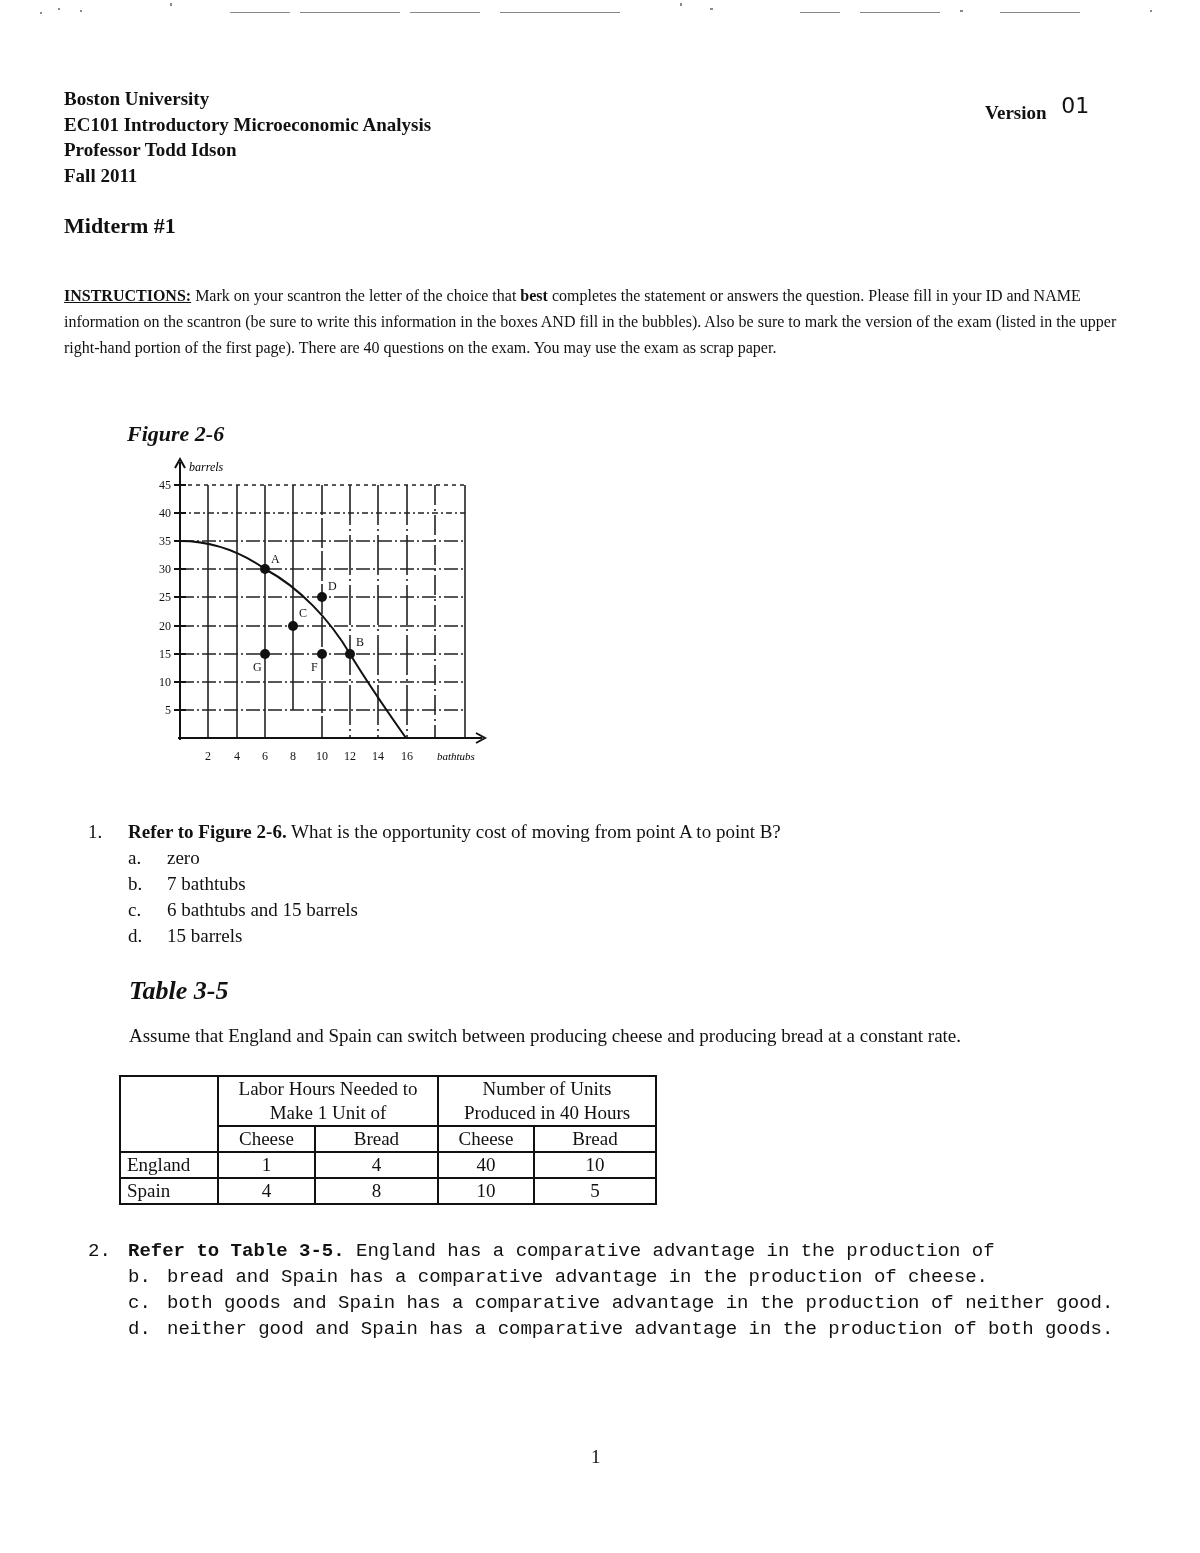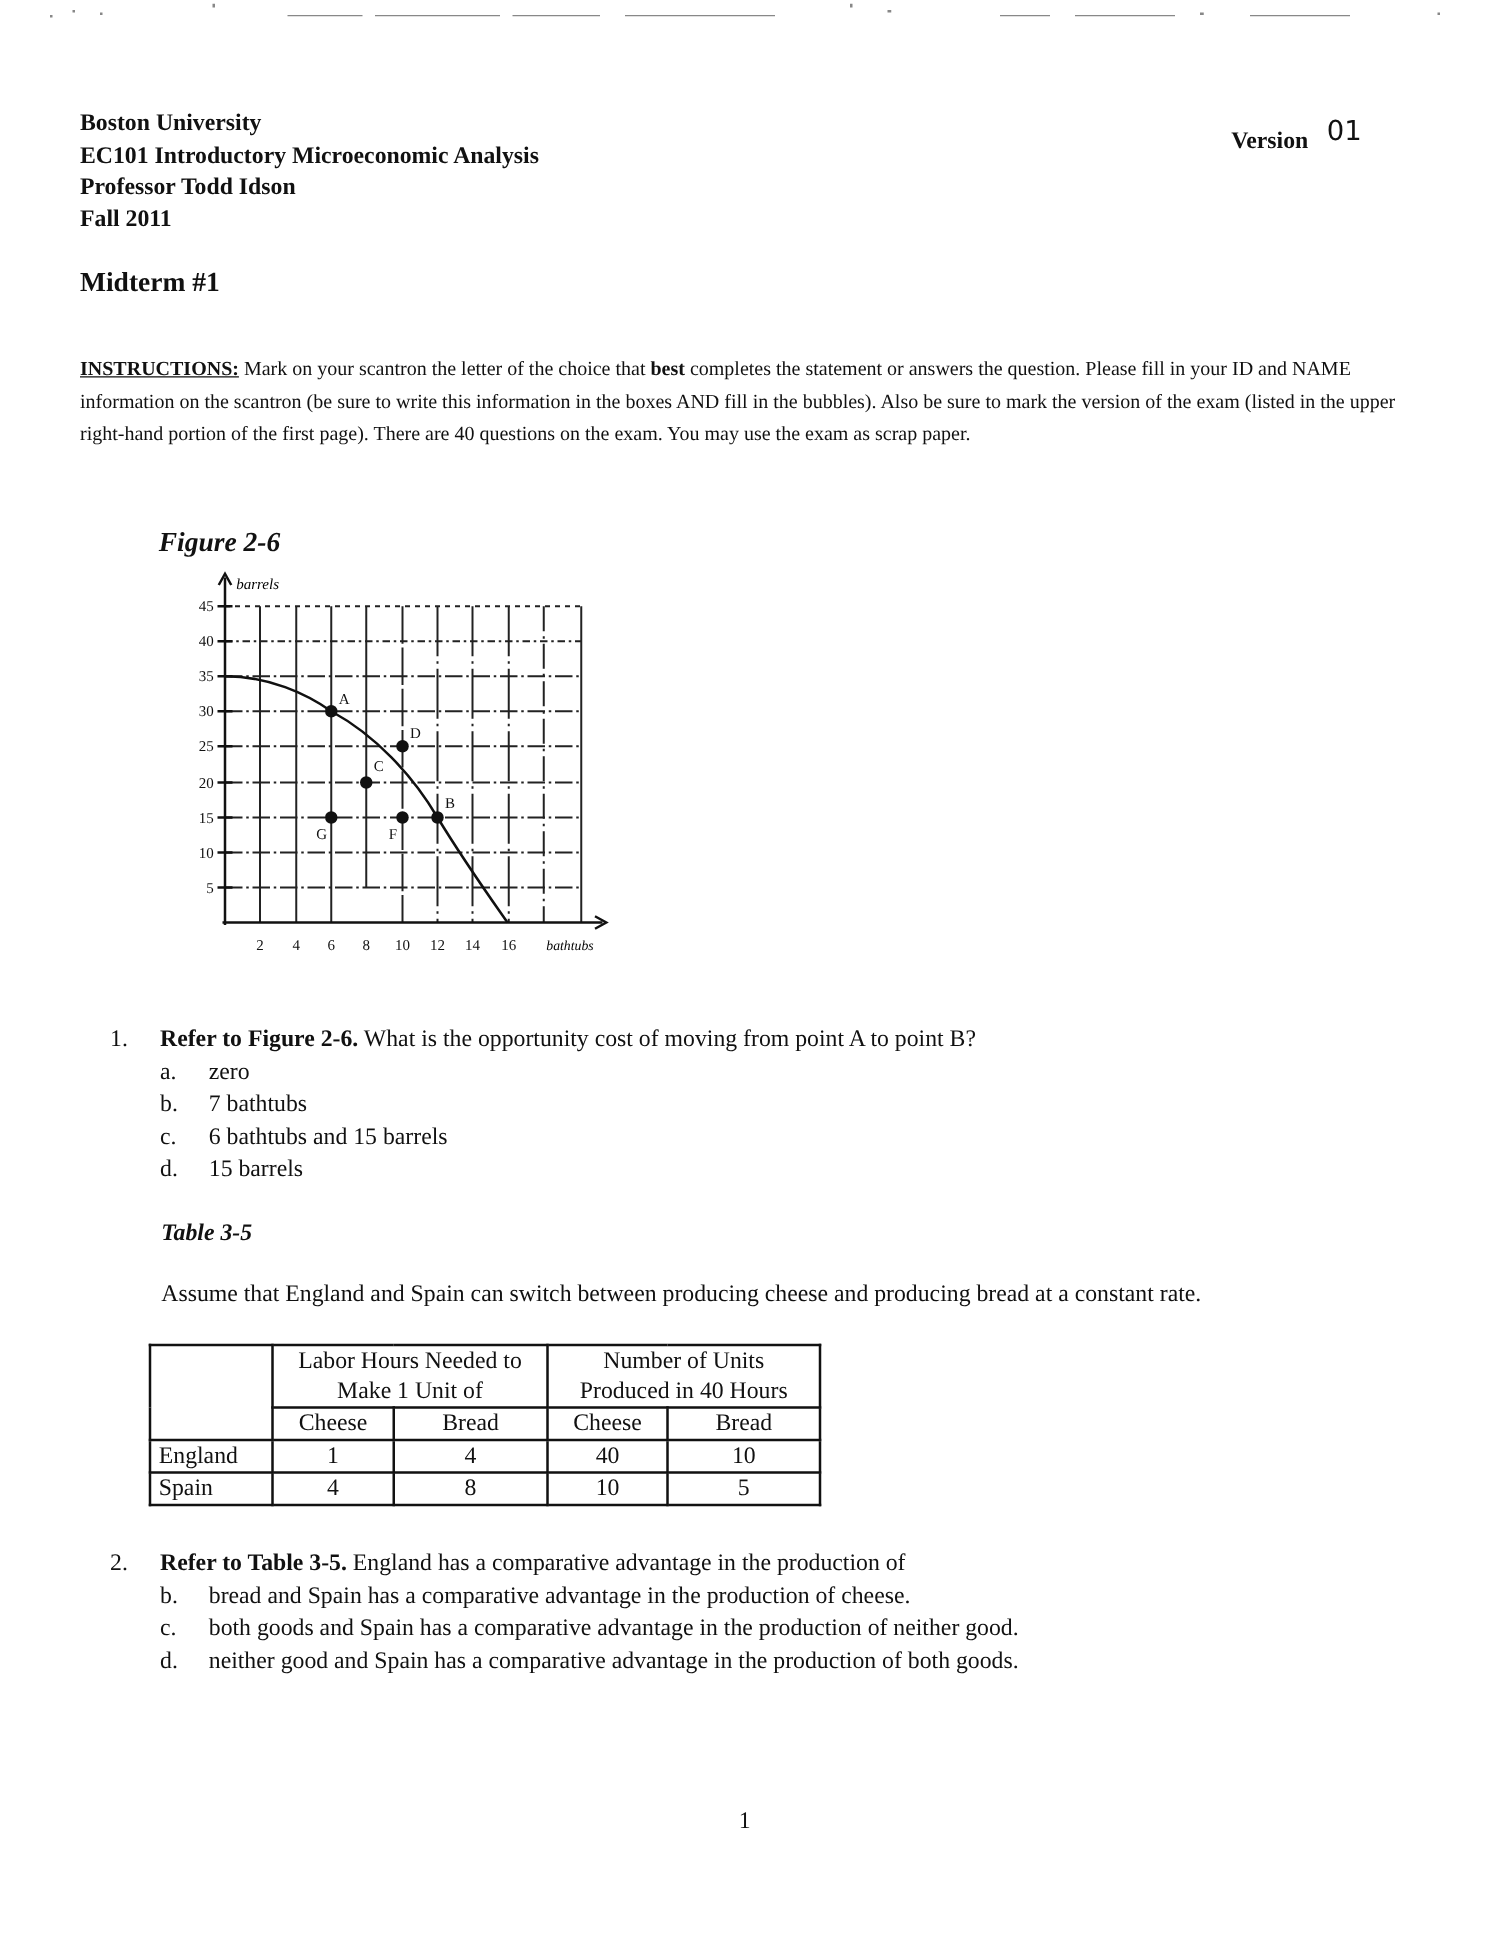--- a/index.html
+++ b/index.html
@@ -16,21 +16,21 @@
   .instructions .lead { font-weight: bold; text-decoration: underline; }
   .instructions b { font-weight: bold; }
   .fig-label { left: 127px; top: 409px; font-weight: bold; font-style: italic; font-size: 22px; margin-top: 12px; }
   .chart { left: 150px; top: 450px; }
   .question { font-size: 19px; line-height: 26px; }
   .q-stem { position: relative; }
   .q-num { display: inline-block; width: 40px; }
   .q-ref { font-weight: bold; }
   .opt { padding-left: 40px; }
   .opt-letter { display: inline-block; width: 39px; }
-  .tbl-label { left: 129px; top: 976px; font-weight: bold; font-style: italic; font-size: 19px; }
+  .tbl-label { left: 129px; top: 976px; font-weight: bold; font-style: italic; font-size: 26px; }
   .tbl-desc { left: 129px; top: 1025px; font-size: 19px; }
   table.t35 {
     position: absolute; left: 119px; top: 1075px; border-collapse: collapse;
     font-size: 19px; font-family: "Liberation Serif", serif;
   }
   table.t35 td, table.t35 th { border: 2px solid #111; padding: 0 6px; font-weight: normal; line-height: 24px; }
   table.t35 .c { text-align: center; }
   table.t35 .rowlabel { text-align: left; width: 84px; }
   .page-num { left: 591px; top: 1446px; font-size: 19px; }
   .scan-noise { left: 0; top: 0; width: 1200px; height: 20px; }
@@ -203,21 +203,21 @@
   <tr>
     <td class="rowlabel">Spain</td>
     <td class="c">4</td>
     <td class="c">8</td>
     <td class="c">10</td>
     <td class="c">5</td>
   </tr>
 </tbody>
   </table>
 
-<div class="abs question" style="left:88px; top:1238px;">
+<div class="abs question" style="left:88px; top:1238px;font-family:Liberation Mono, monospace;">
   <div class="q-stem">
     <span class="q-num">2.</span><span class="q-ref">Refer to Table 3-5.</span><span>  England has a comparative advantage in the production of</span>
   </div>
   <div class="opt"><span class="opt-letter">b.</span><span>bread and Spain has a comparative advantage in the production of cheese.</span></div>
   <div class="opt"><span class="opt-letter">c.</span><span>both goods and Spain has a comparative advantage in the production of neither good.</span></div>
   <div class="opt"><span class="opt-letter">d.</span><span>neither good and Spain has a comparative advantage in the production of both goods.</span></div>
 </div>
 
 <div class="abs page-num">1</div>
 

